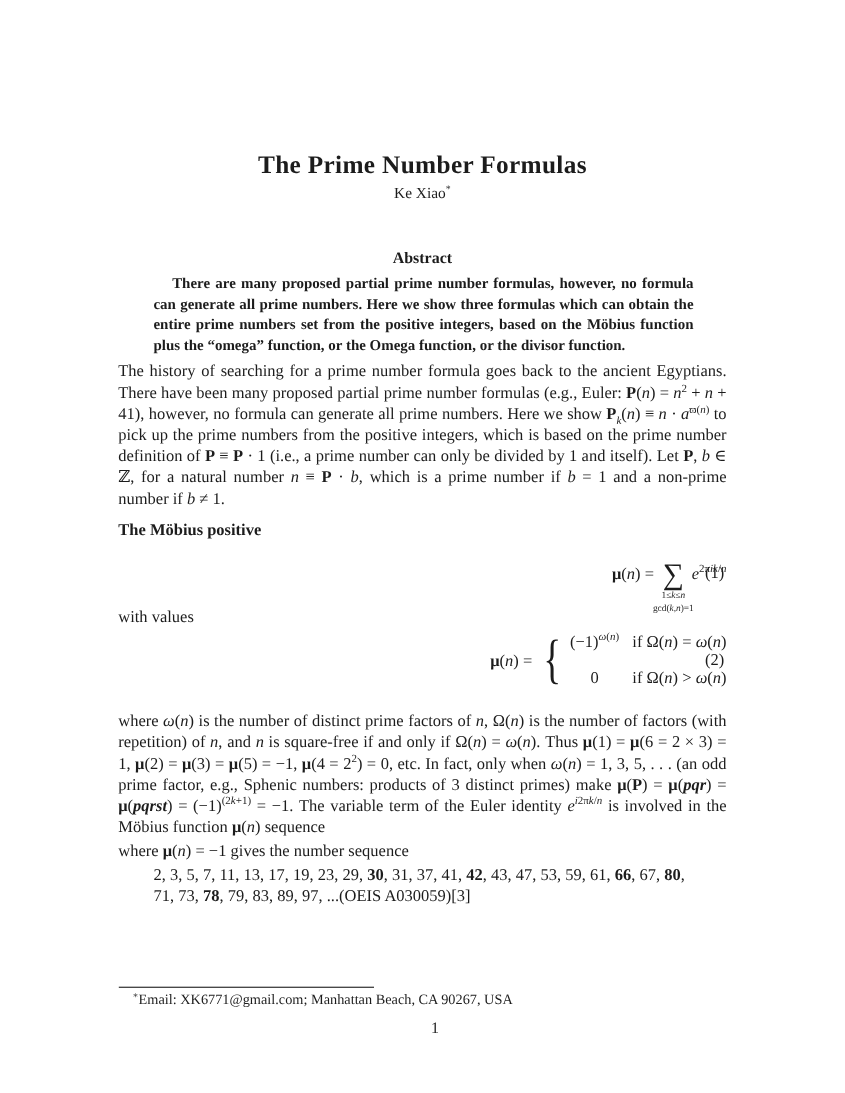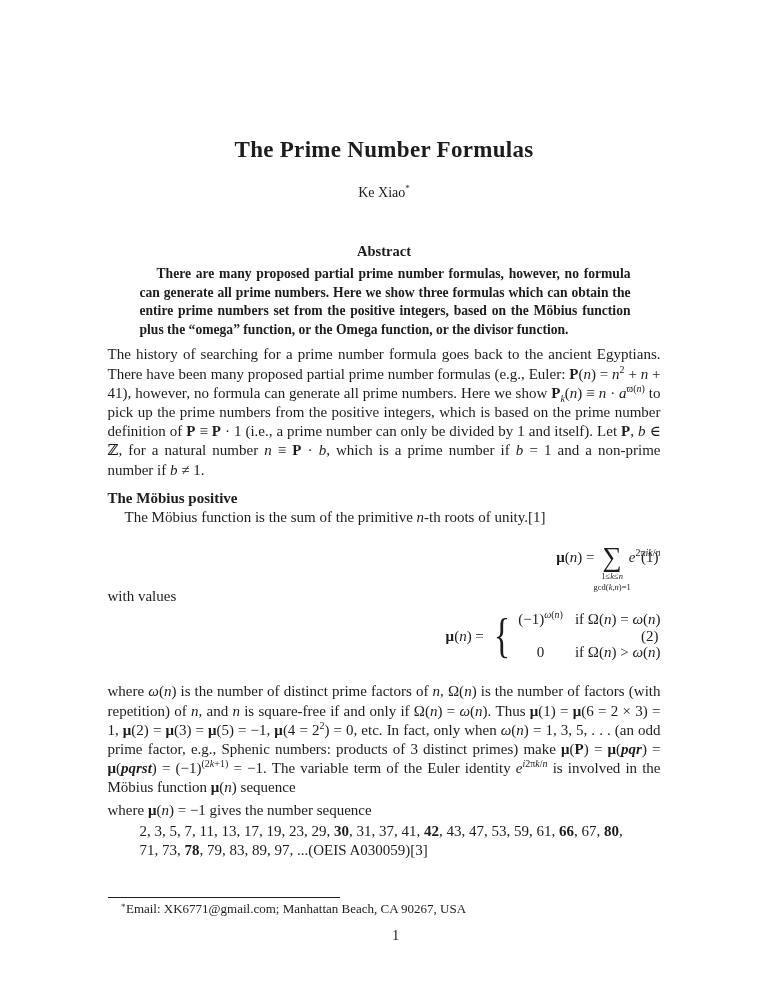--- a/index.html
+++ b/index.html
@@ -13,21 +13,21 @@
     box-sizing:border-box;
     padding:136px 96px 0 96px;
     overflow:hidden;
   }
   .title {
     margin:0; text-align:center;
     font-size:23px; font-weight:bold; letter-spacing:0.3px;
     line-height:27px;
   }
   .author {
-    margin-top:21px; text-align:center;
+    margin-top:5px; text-align:center;
     font-size:14px; line-height:17px;
   }
   .author sup { font-size:9px; }
   .abstract-heading {
     margin-top:41px; text-align:center;
     font-size:14.5px; font-weight:bold; line-height:18px;
   }
   .abstract-body {
     margin:5px 30px 0 32px;
     font-size:13.6px; font-weight:bold;
@@ -103,21 +103,20 @@
   </div>
 
   <div class="abstract-heading">Abstract</div>
 
   <p class="abstract-body">There are many proposed partial prime number formulas, however, no formula can generate all prime numbers. Here we show three formulas which can obtain the entire prime numbers set from the positive integers, based on the Möbius function plus the “omega” function, or the Omega function, or the divisor function.</p>
 
   <p class="body-par intro">The history of searching for a prime number formula goes back to the ancient Egyptians. There have been many proposed partial prime number formulas (e.g., Euler: <b>P</b>(<i>n</i>) = <i>n</i><sup>2</sup> + <i>n</i> + 41), however, no formula can generate all prime numbers. Here we show <b>P</b><sub><i>k</i></sub>(<i>n</i>) ≡ <i>n</i> · <i>a</i><sup>ϖ(<i>n</i>)</sup> to pick up the prime numbers from the positive integers, which is based on the prime number definition of <b>P</b> ≡ <b>P</b> · 1 (i.e., a prime number can only be divided by 1 and itself). Let <b>P</b>, <i>b</i> ∈ ℤ, for a natural number <i>n</i> ≡ <b>P</b> · <i>b</i>, which is a prime number if <i>b</i> = 1 and a non-prime number if <i>b</i> ≠ 1.</p>
 
   <h2 class="section-heading">The Möbius positive</h2>
 
-  <p class="body-par lead">The Möbius function is the sum of the primitive <i>n</i>-th roots of unity.[1]</p>
 
   <div class="equation eq1">
     <span class="eq-lhs"><b>μ</b>(<i>n</i>) =</span>
     <span class="sum-wrap">
       <span class="sum-sym">∑</span>
       <span class="sum-limits">
         <span>1≤<i>k</i>≤<i>n</i></span><br>
         <span>gcd(<i>k</i>,<i>n</i>)=1</span>
       </span>
     </span>

